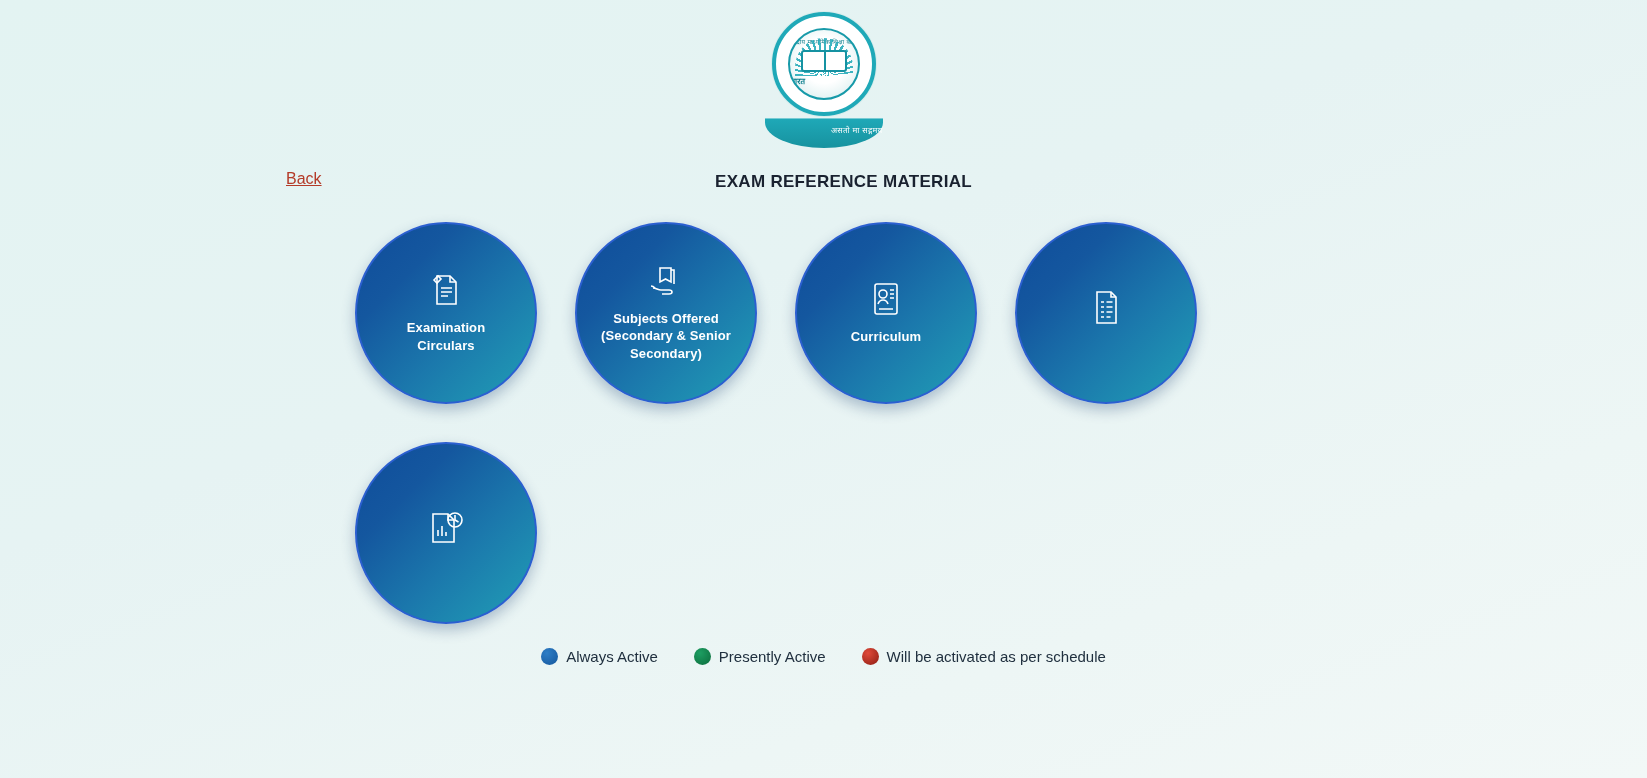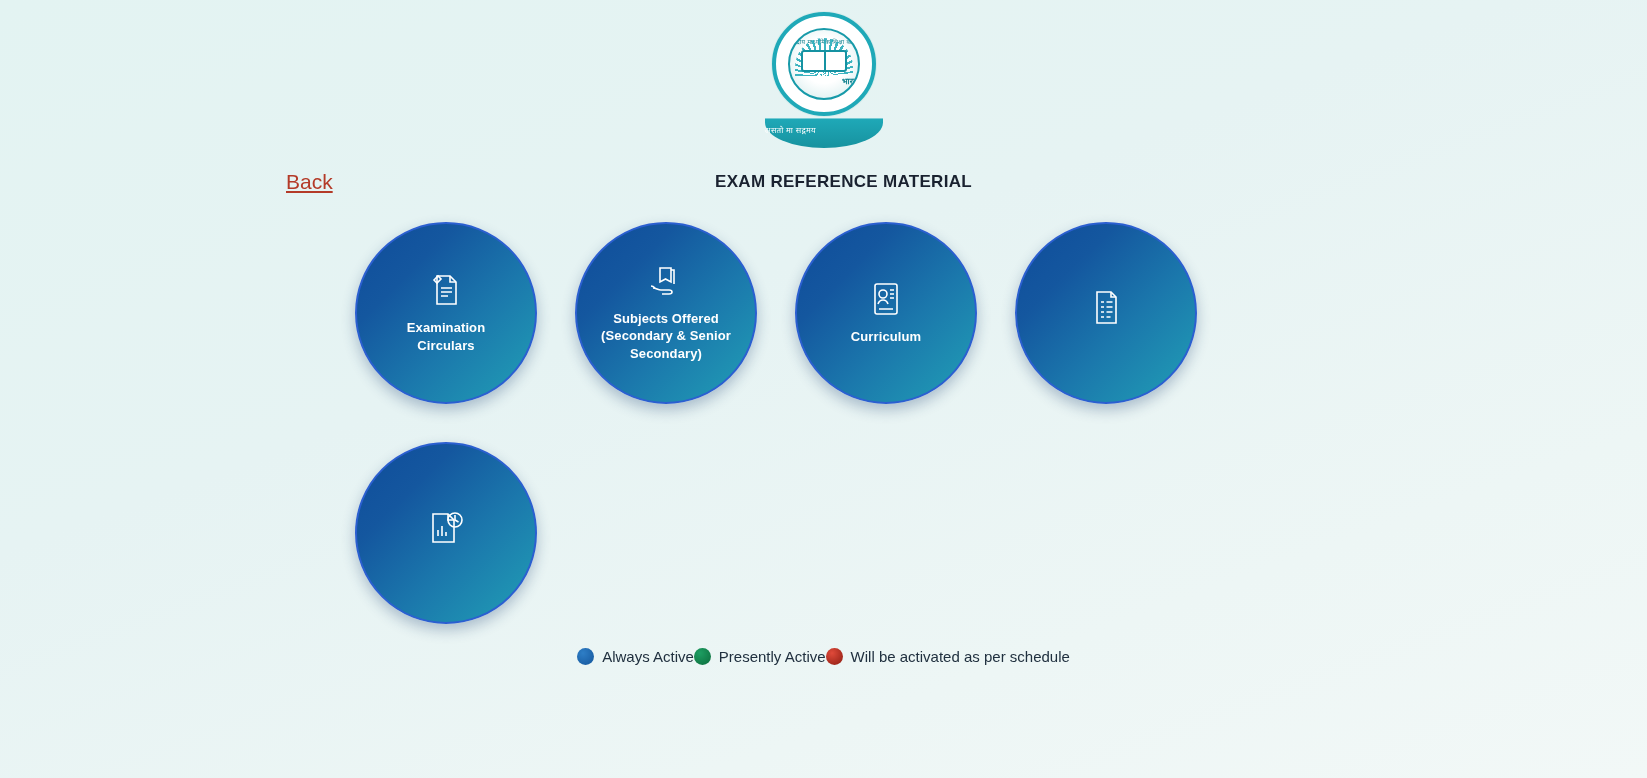--- a/index.html
+++ b/index.html
@@ -77,48 +77,48 @@
     position: absolute;
     top: 8px; left: 0; right: 0;
     text-align: center;
     font-size: 6px;
     color: #0d7f8d;
     letter-spacing: .4px;
   }
   .logo-bharat {
     position: absolute;
     bottom: 12px; left: 0; right: 0;
-    text-align: right;
+    text-align: left;
     font-size: 8px;
     font-weight: bold;
     color: #0d7f8d;
     margin-top: 33px;
   }
   .logo-ribbon {
     position: absolute;
     bottom: 0px; left: 50%;
     transform: translateX(-50%);
     width: 118px; height: 30px;
     background: linear-gradient(180deg, #1fa9b8 0%, #17929f 100%);
     border-radius: 0 0 60px 60px / 0 0 26px 26px;
     color: #fff;
     font-size: 8px;
-    text-align: left;
+    text-align: right;
     line-height: 26px;
     letter-spacing: .3px;
     box-shadow: inset 0 1px 0 rgba(255,255,255,.4);
   }
 
   
   .back-link {
     position: absolute;
     top: 170px;
     left: 286px;
     color: #b43a28;
-    font-size: 21px;
+    font-size: 16px;
     cursor: pointer;
   }
   .page-title {
     position: absolute;
     top: 172px;
     left: 0; right: 0;
     text-align: center;
     font-size: 17px;
     font-weight: bold;
     color: #1a2230;
@@ -167,20 +167,21 @@
   }
 
   
   .legend {
     position: absolute;
     top: 648px;
     left: 0; right: 0;
     display: flex;
     justify-content: center;
     align-items: center;
+    gap: 36px;
     text-align: right;
   }
   .legend-item {
     display: flex;
     align-items: center;
     gap: 8px;
     font-size: 15px;
     color: #20303f;
   }
   .dot {

